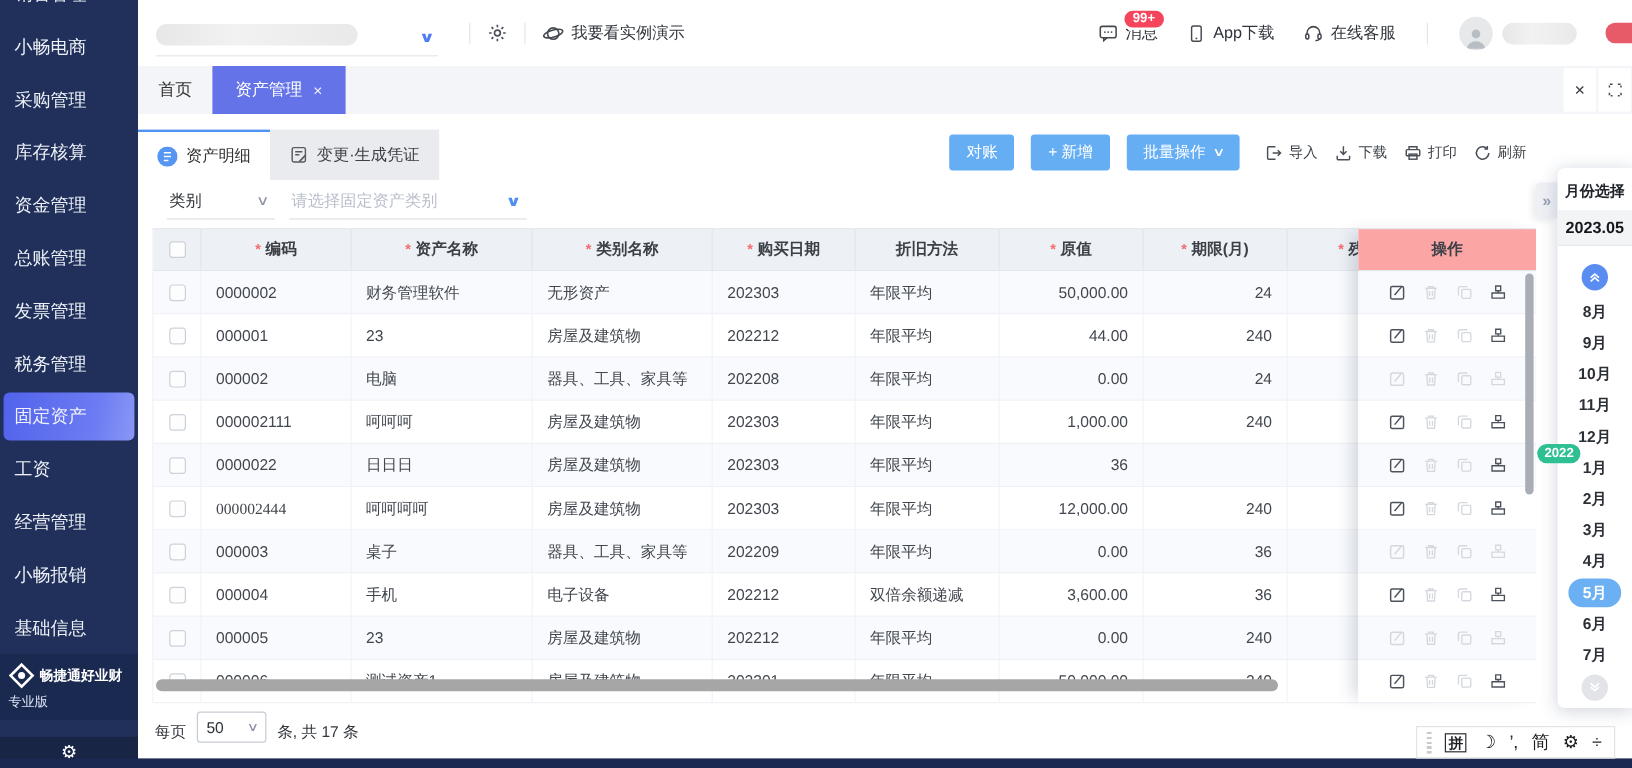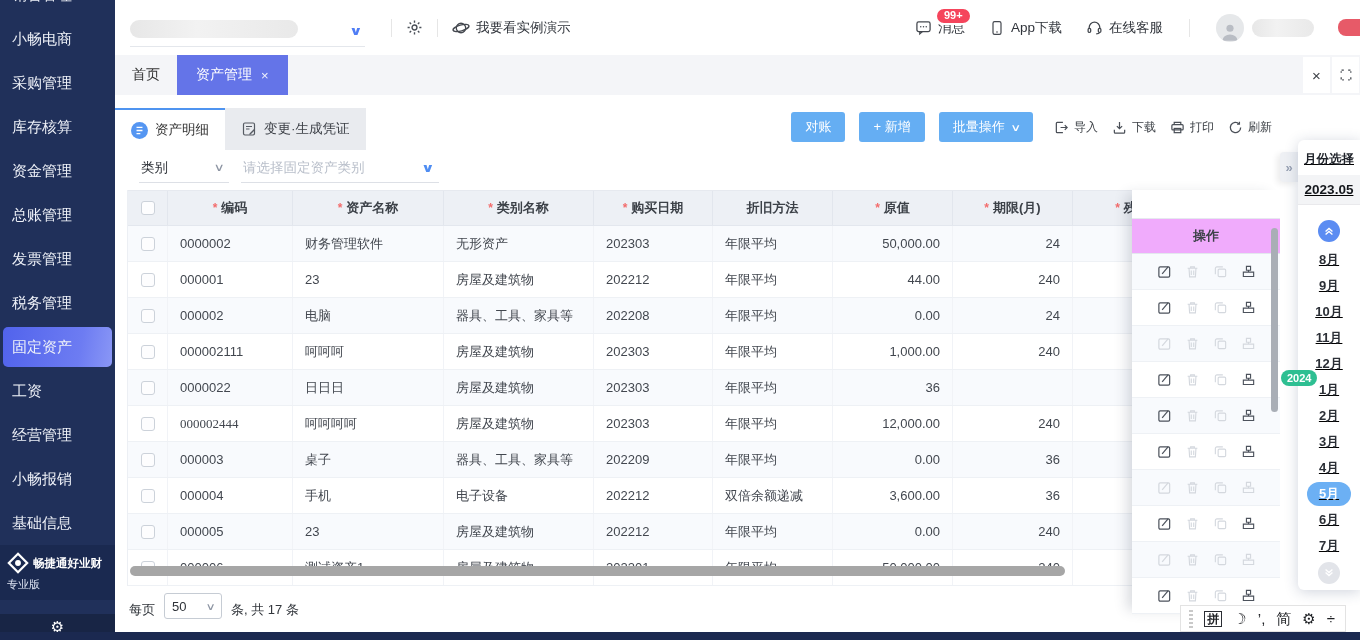--- a/index.html
+++ b/index.html
@@ -70,37 +70,37 @@
   .trow { display:flex; height:36px; border-bottom:1px solid #eef1f5; background:#fff; }
   .trow.head { background:#edf0f5; border-top:1px solid #e6e9ef; border-bottom:1px solid #e3e7ee; }
   .tc { display:flex; align-items:center; font-size:13px; color:#42474f; padding:0 12px; border-right:1px solid #f1f3f7; overflow:hidden; white-space:nowrap; }
   .trow.head .tc { justify-content:center; font-weight:bold; color:#3c4148; padding:0 4px; border-right:1px solid #e2e6ed; }
   .trow.zebra { background:#f8fafd; }
   .tc.num { justify-content:flex-end; }
   .star { color:#f36c6c; margin-right:4px; font-size:12px; }
   .cbx { width:14px; height:14px; border:1px solid #ccd2da; border-radius:3px; background:#fdfdfe; margin:0 auto; cursor:pointer; }
 
   .action-col { position:absolute; left:1005px; top:0; width:148px; background:#fff; box-shadow:-9px 0 12px -4px rgba(50,60,85,.18); z-index:5; }
-  .action-head { height:36px; background:#f0abfc; border-top:1px solid #e6e9ef; border-bottom:1px solid #e3e7ee; display:flex; align-items:center; justify-content:center; font-size:13px; font-weight:bold; color:#3c4148;margin-top:28px; }
+  .action-head { height:36px; background:#fca5a5; border-top:1px solid #e6e9ef; border-bottom:1px solid #e3e7ee; display:flex; align-items:center; justify-content:center; font-size:13px; font-weight:bold; color:#3c4148; }
   .action-cell { height:36px; display:flex; align-items:center; justify-content:center; gap:13px; border-bottom:1px solid #eef1f5; background:#fff; }
   .action-cell.zebra { background:#f8fafd; }
   .act { display:flex; cursor:pointer; }
   .act.on { color:#4c525c; }
   .act.off { color:#d4d8de; }
 
   .vscroll { position:absolute; left:1144px; top:38px; width:7px; height:184px; background:#a9aeb6; border-radius:4px; z-index:7; cursor:pointer; }
   .hscroll { position:absolute; left:3px; top:376px; width:935px; height:10px; background:#a6a6a6; border-radius:5px; z-index:7; cursor:pointer; }
 
   
   .pagination { position:absolute; left:14px; top:498px; display:flex; align-items:flex-end; gap:9px; font-size:13px; color:#33373d; }
   .pg-select { width:58px; height:26px; border:1px solid #c6ccd4; border-radius:3px; display:flex; align-items:center; justify-content:space-between; padding:0 7px; cursor:pointer; color:#2e3238; }
   .pg-select .chev { color:#8d95a3; font-size:10px; transform:scaleX(1.4); }
 
   
-  .month-panel { position:absolute; right:0; top:140px; width:62px; height:450px; background:#fff; border-radius:6px 0 0 6px; box-shadow:0 2px 14px rgba(40,60,100,.22); z-index:45; display:flex; flex-direction:column; align-items:center;text-decoration:underline; }
+  .month-panel { position:absolute; right:0; top:140px; width:62px; height:450px; background:#fff; border-radius:6px 0 0 6px; box-shadow:0 2px 14px rgba(40,60,100,.22); z-index:45; display:flex; flex-direction:column; align-items:center; }
   .mp-title { font-size:12.5px; font-weight:bold; color:#1f232a; margin-top:11px; white-space:nowrap; }
   .mp-current { width:100%; text-align:center; font-size:13.5px; font-weight:bold; color:#14171c; background:#f3f4f6; padding:7px 0; margin-top:7px; border-bottom:1px solid #e9e9ec; }
   .mp-circle { width:22px; height:22px; border-radius:50%; display:flex; align-items:center; justify-content:center; cursor:pointer; }
   .mp-up { background:#5b8cf2; margin-top:15px; color:#fff; }
   .mp-down { background:#e2e4e9; margin-top:3px; color:#fff; }
   .mp-list { display:flex; flex-direction:column; align-items:center; margin-top:5px; }
   .mp-item { width:44px; height:26px; display:flex; align-items:center; justify-content:center; font-size:13px; font-weight:bold; color:#2b2f36; cursor:pointer; }
   .mp-item.selected { background:#6cb0f4; color:#fff; border-radius:13px; height:24px; margin:1px 0; }
   .year-badge { position:absolute; left:-17px; top:230px; background:#2ebf92; color:#fff; font-size:11px; font-weight:bold; padding:2px 6px; border-radius:8px; }
   .expander { position:absolute; right:62px; top:152px; width:18px; height:30px; background:#eef0f4; border-radius:4px 0 0 4px; display:flex; align-items:center; justify-content:center; color:#97a0b3; font-size:13px; font-weight:bold; box-shadow:-3px 2px 6px rgba(0,0,0,.08); z-index:44; cursor:pointer; }
@@ -771,21 +771,21 @@
         <div class="mp-item">4月</div>
         <div class="mp-item selected">5月</div>
         <div class="mp-item">6月</div>
         <div class="mp-item">7月</div>
       </div>
     <div class="mp-circle mp-down">
       <svg width="12" height="12" viewBox="0 0 14 14" fill="none" stroke="#fff" stroke-width="1.6">
           <path d="M3 3 L7 6.5 11 3 M3 6.5 L7 10 11 6.5"></path>
         </svg>
     </div>
-    <span class="year-badge">2024</span>
+    <span class="year-badge">2022</span>
   </aside>
   <div class="expander">
     <span>»</span>
   </div>
 
   <div class="bottom-strip"></div>
   <div class="ime">
     <span class="ime-handle"></span>
     <span id="ime-items" style="display:flex;align-items:center;gap:11px;">
         <span class="ime-item ime-pin">拼</span>

